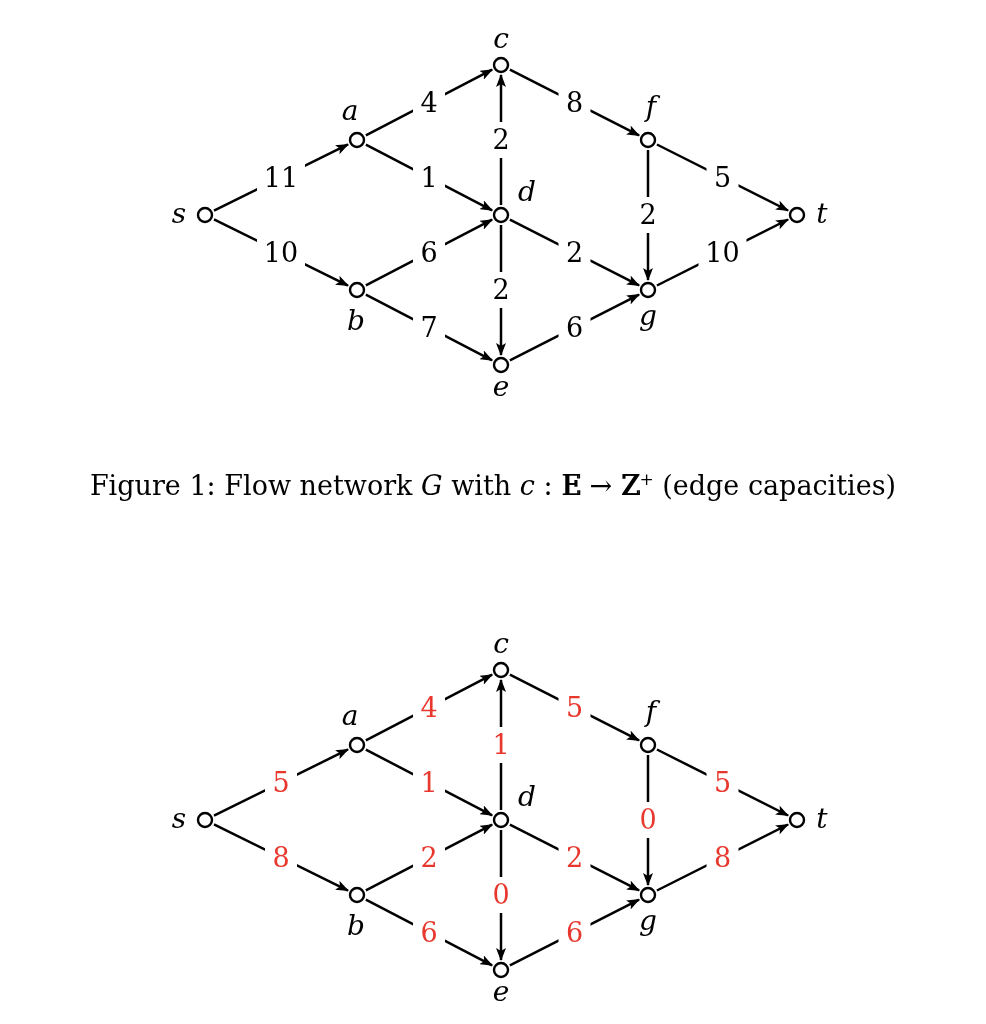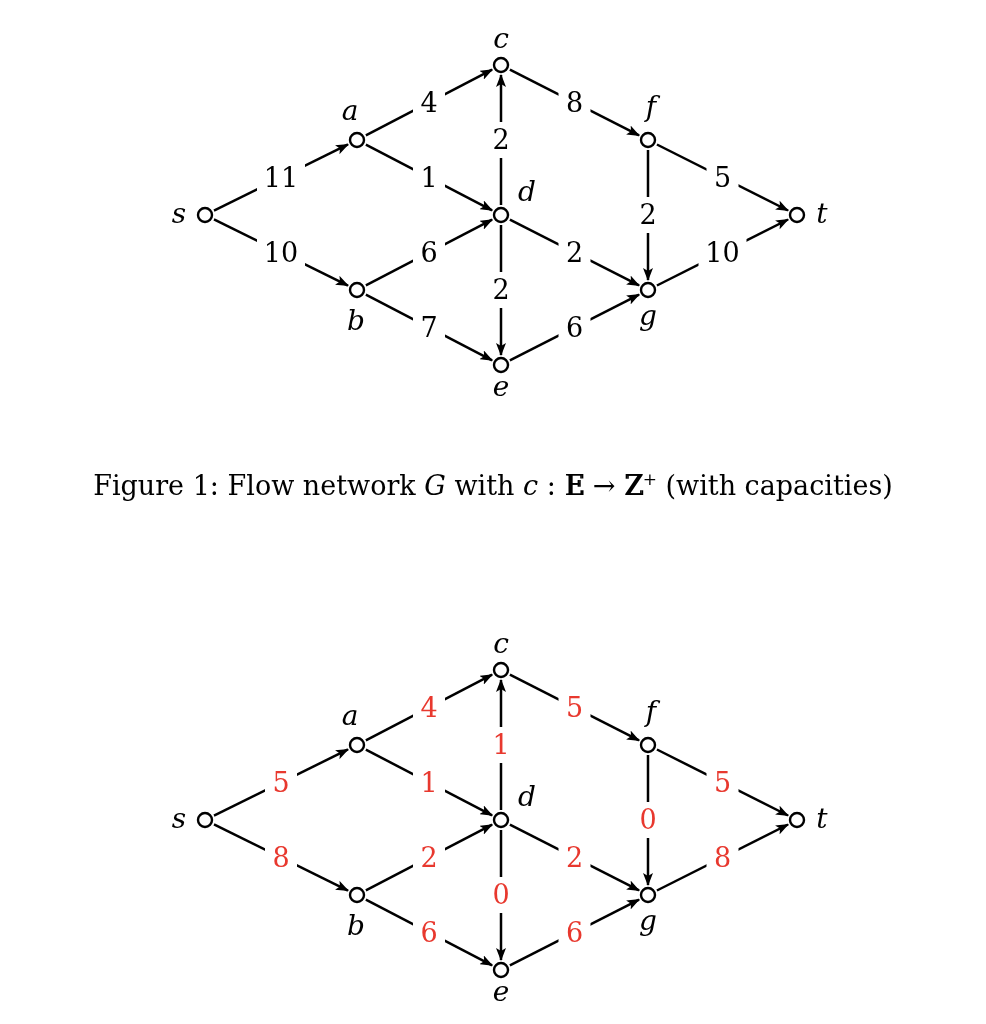--- a/index.html
+++ b/index.html
@@ -114,21 +114,21 @@
       <circle cx="501" cy="365" r="7" fill="#ffffff" stroke="#000000" stroke-width="2.4"></circle>
       <text x="501" y="396" text-anchor="middle" font-size="28" font-style="italic" fill="#000000">e</text>
       <circle cx="648" cy="140" r="7" fill="#ffffff" stroke="#000000" stroke-width="2.4"></circle>
       <text x="651" y="116" text-anchor="middle" font-size="28" font-style="italic" fill="#000000">f</text>
       <circle cx="648" cy="290" r="7" fill="#ffffff" stroke="#000000" stroke-width="2.4"></circle>
       <text x="648" y="325" text-anchor="middle" font-size="28" font-style="italic" fill="#000000">g</text>
       <circle cx="797" cy="215" r="7" fill="#ffffff" stroke="#000000" stroke-width="2.4"></circle>
       <text x="822" y="223" text-anchor="middle" font-size="28" font-style="italic" fill="#000000">t</text>
     </svg>
 
-  <div class="caption"><span>Figure 1: Flow network </span><span class="ital">G</span><span> with </span><span class="ital">c</span><span> : </span><span class="bb" data-char="E">E</span><span> → </span><span class="bb" data-char="Z">Z</span><span class="sup">+</span><span> (with capacities)</span></div>
+  <div class="caption"><span>Figure 1: Flow network </span><span class="ital">G</span><span> with </span><span class="ital">c</span><span> : </span><span class="bb" data-char="E">E</span><span> → </span><span class="bb" data-char="Z">Z</span><span class="sup">+</span><span> (edge capacities)</span></div>
 
   <svg id="svg-flow" class="fig-svg" width="986" height="419" viewBox="0 0 986 419">
       <defs>
         <marker id="svg-flow-arrowhead" viewBox="0 0 13 10" refX="12" refY="5" markerWidth="13" markerHeight="10" markerUnits="userSpaceOnUse" orient="auto">
           <path d="M0,0 L13,5 L0,10 L3,5 Z" fill="#000000"></path>
         </marker>
       </defs>
       <line x1="213.96774670957123" y1="210.57512497883" x2="348.03225329042874" y2="144.42487502117" stroke="#000000" stroke-width="2.5" marker-end="url(#svg-flow-arrowhead)"></line>
       <line x1="213.96774670957123" y1="219.42487502117" x2="348.03225329042874" y2="285.57512497883" stroke="#000000" stroke-width="2.5" marker-end="url(#svg-flow-arrowhead)"></line>
       <line x1="365.8691408416698" y1="135.3806558116303" x2="492.1308591583302" y2="69.61934418836968" stroke="#000000" stroke-width="2.5" marker-end="url(#svg-flow-arrowhead)"></line>

